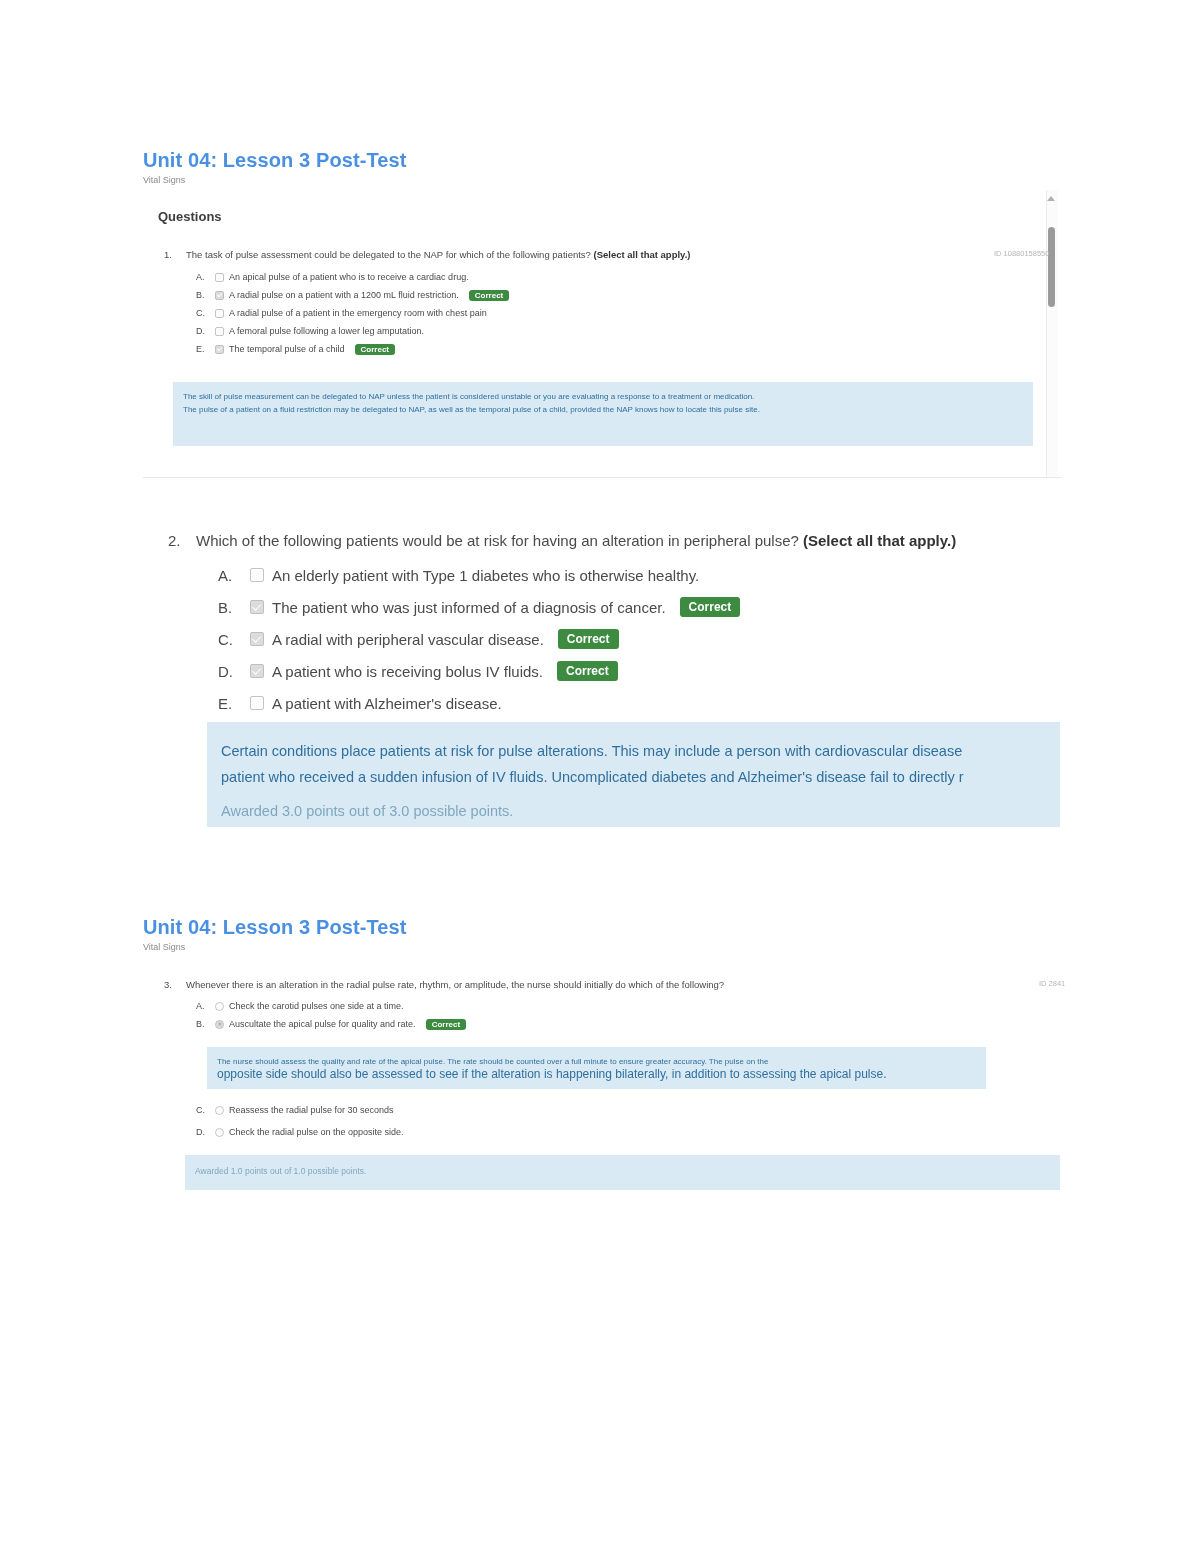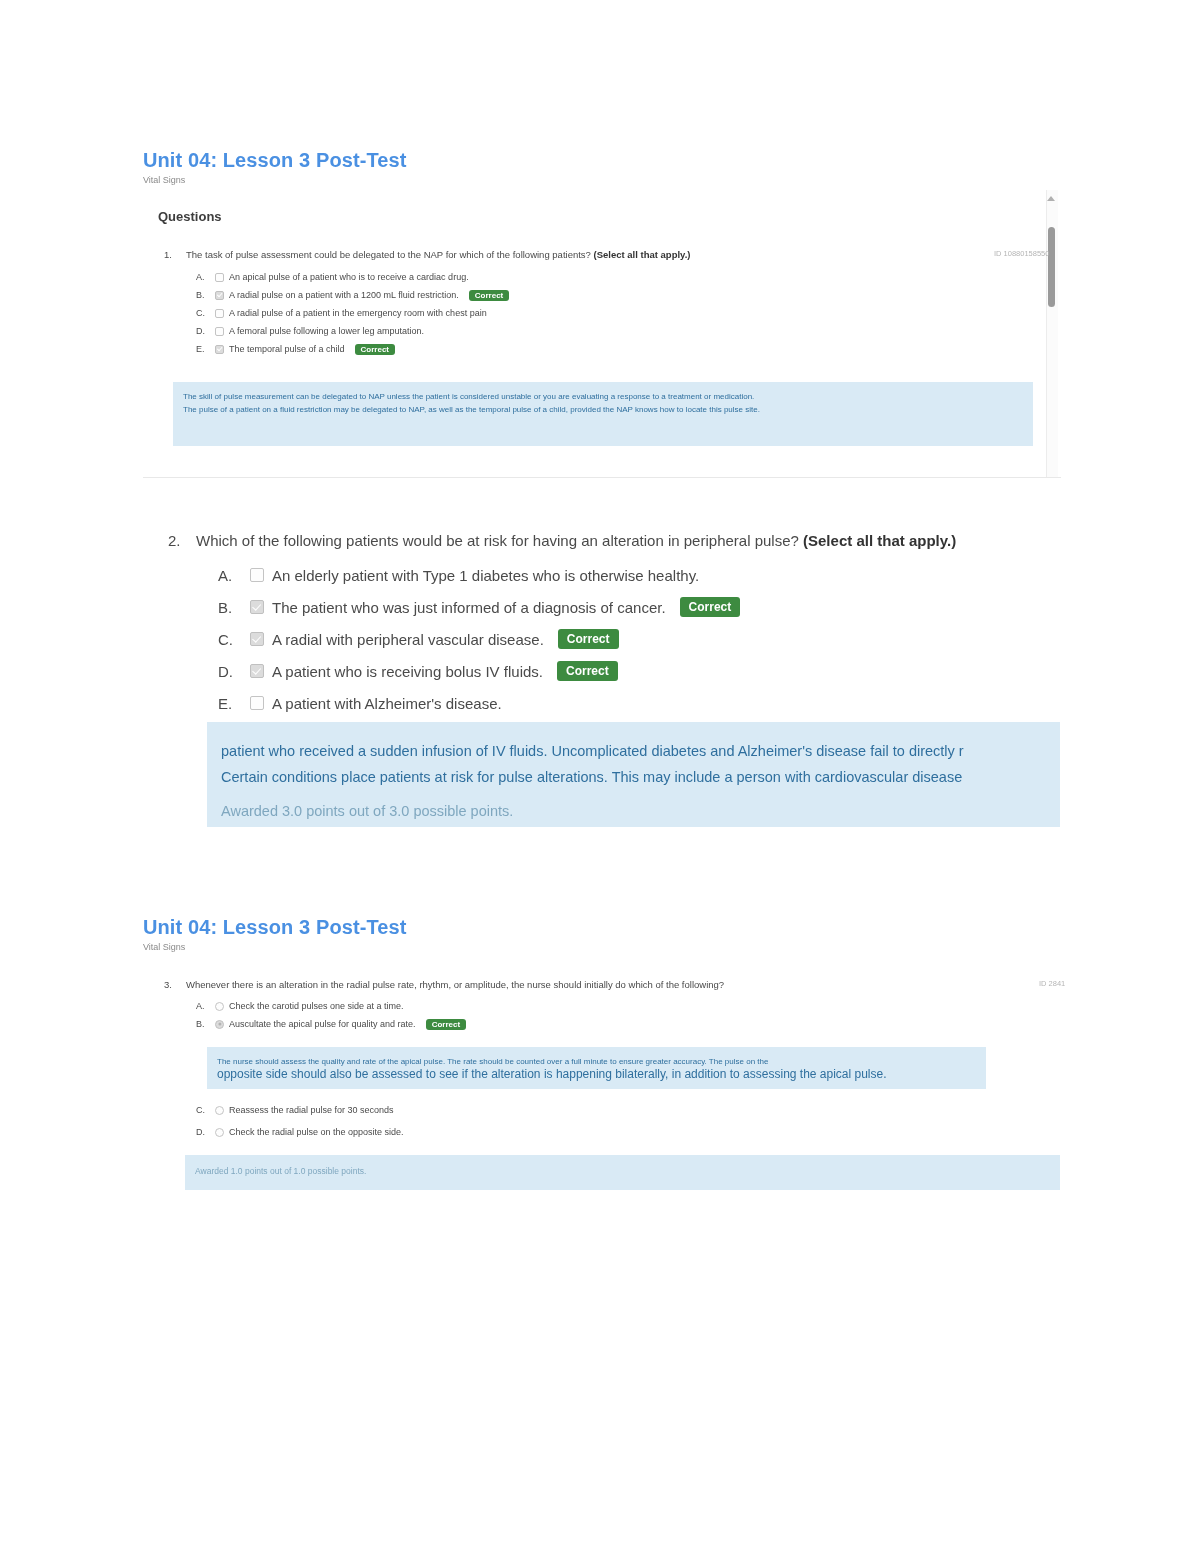--- a/index.html
+++ b/index.html
@@ -266,22 +266,22 @@
       <span class="badge-correct" style="font-size:12px; padding:3px 9px; margin-left:14px;">Correct</span>
     </div>
     <div class="option-row" style="height:32px; font-size:15px;">
       <span class="opt-letter" style="width:32px;">E.</span>
       <span class="opt-box checkbox" style="width:14px; height:14px; margin-right:8px;"></span>
       <span class="opt-text">A patient with Alzheimer's disease.</span>
     </div>
   </div>
 
   <div class="rationale" style="left:207px; top:722px; width:853px; height:105px; padding:16px 14px 0 14px;">
+    <p style="font-size:14.5px; line-height:26px;">Certain conditions place patients at risk for pulse alterations. This may include a person with cardiovascular disease</p>
     <p style="font-size:14.5px; line-height:26px;">patient who received a sudden infusion of IV fluids. Uncomplicated diabetes and Alzheimer's disease fail to directly r</p>
-    <p style="font-size:14.5px; line-height:26px;">Certain conditions place patients at risk for pulse alterations. This may include a person with cardiovascular disease</p>
     <p class="awarded" style="font-size:14.5px; line-height:26px; margin-top:8px;">Awarded 3.0 points out of 3.0 possible points.</p>
   </div>
 
   <div class="doc-header" style="left:143px; top:915px; width:700px;">
     <div class="doc-title" style="font-size:20px; line-height:24px;">Unit 04: Lesson 3 Post-Test</div>
     <div class="doc-subtitle" style="font-size:9px; line-height:11px;">Vital Signs</div>
   </div>
 
   <div class="panel" style="left:143px; top:960px; width:918px; height:230px;"></div>
 

